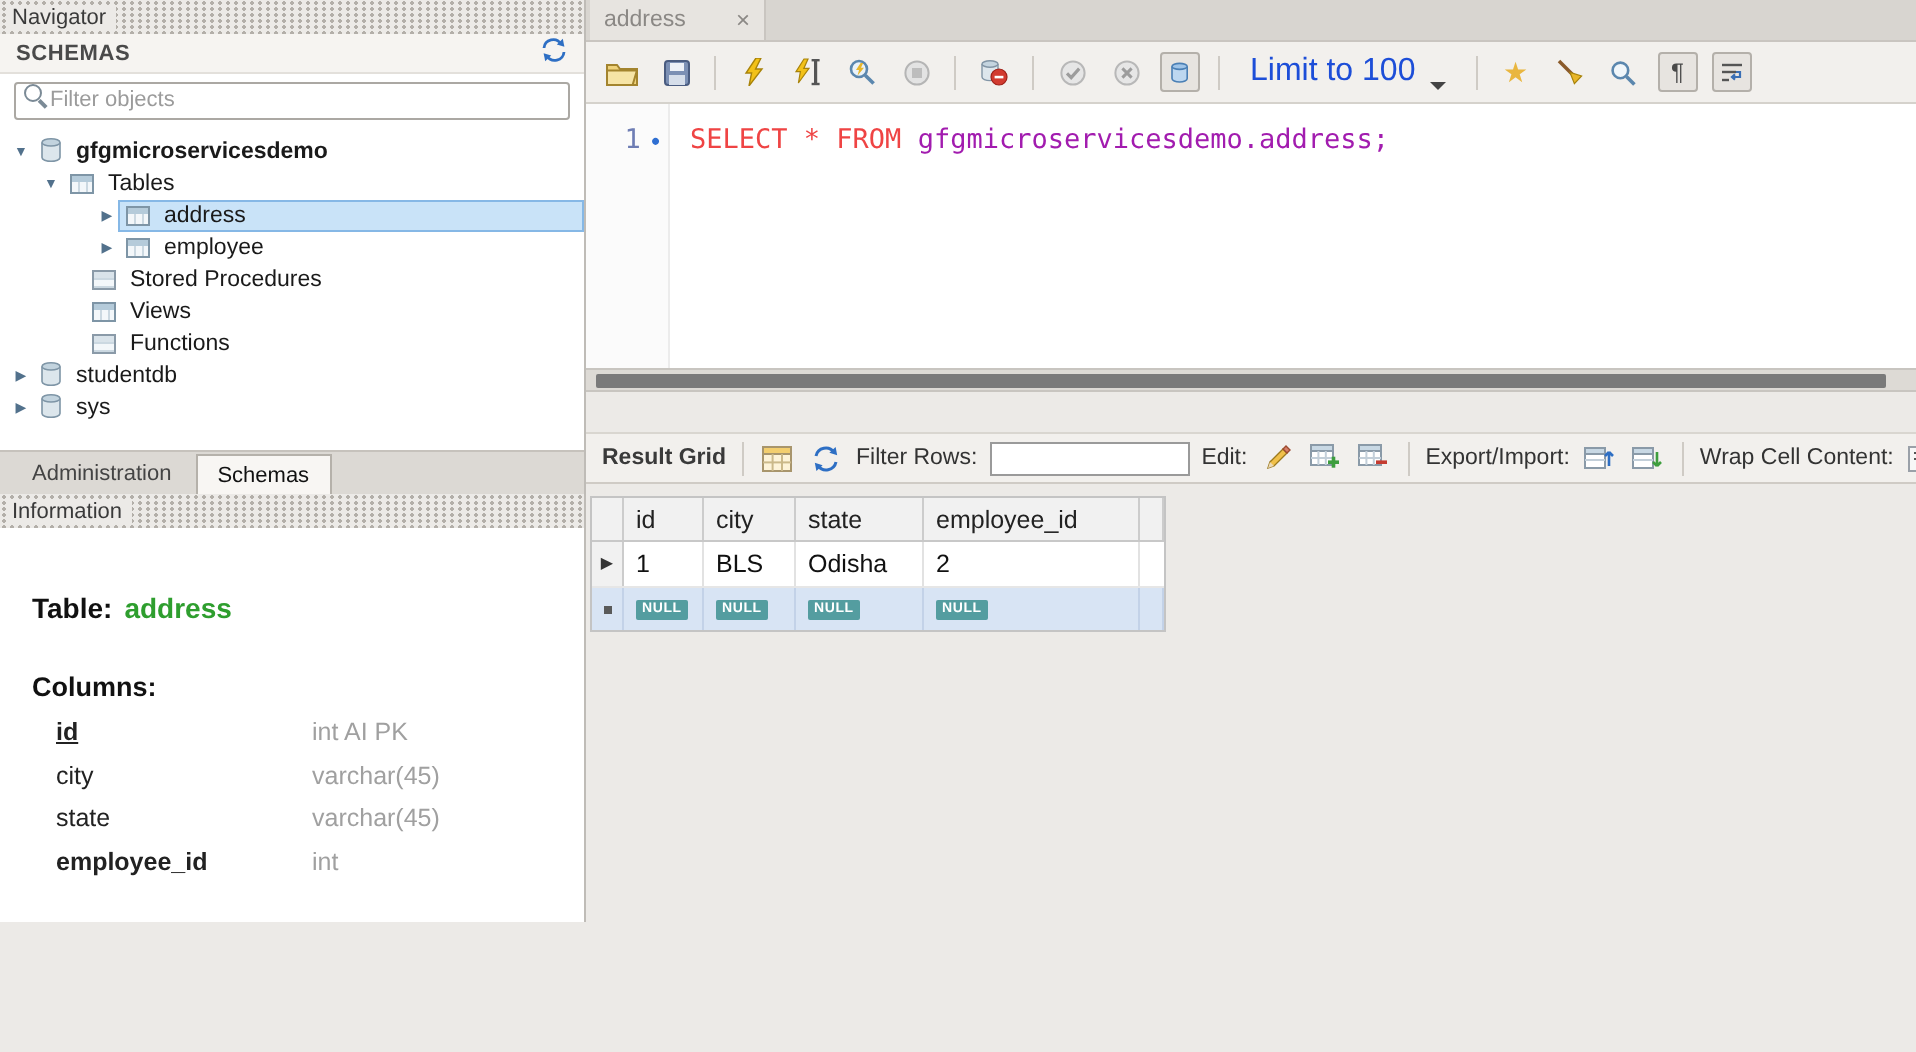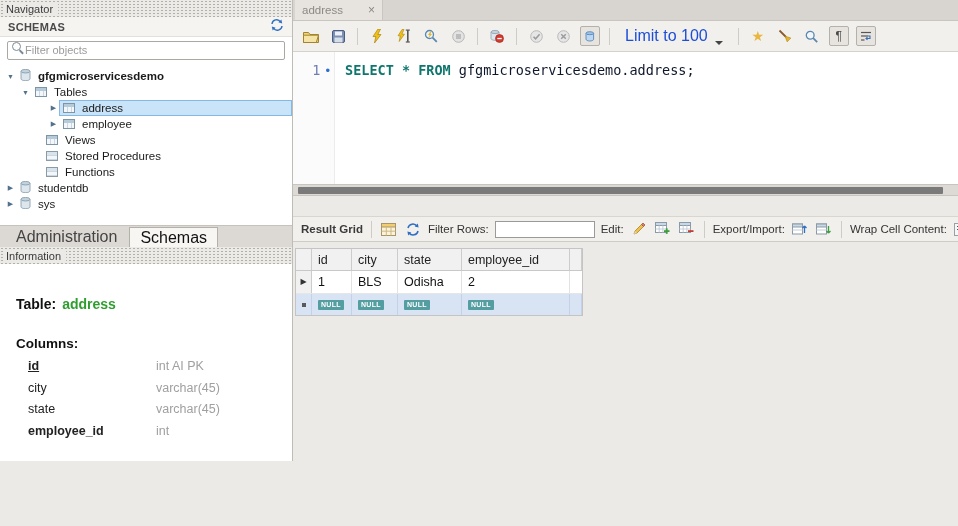--- a/index.html
+++ b/index.html
@@ -26,21 +26,21 @@
 .tree-row.selected .trc{flex:1;background:#C9E3F8;outline:1px solid #86B8E6;outline-offset:-1px}
 .tlabel.bold{font-weight:bold}
 .ind0{padding-left:5px}
 .ind1{padding-left:20px}
 .ind1b{padding-left:42px}
 .ind2{padding-left:48px}
 .ticon{flex:none;display:inline-block}
 .ticon-grid,.ticon-table,.ticon-proc{width:12px;height:10px;border:1px solid #7E95A6;background:linear-gradient(to bottom,#B5CBDA 0,#B5CBDA 3px,transparent 3px),repeating-linear-gradient(to right,transparent 0,transparent 3px,#CBD8E1 3px,#CBD8E1 4px),#F3F7FA}
 .ticon-proc{background:linear-gradient(to bottom,#D9E3EA 0,#D9E3EA 3px,transparent 3px),repeating-linear-gradient(to bottom,transparent 0,transparent 3px,#CBD8E1 3px,#CBD8E1 4px),#F3F7FA;border-color:#8A9AA8}
 .nav-tabs{height:22px;flex:none;background:#DCD9D4;border-top:1px solid #C6C2BC;display:flex;align-items:stretch;padding-left:6px;gap:2px}
-.nav-tab{padding:0 10px;display:flex;align-items:center;font-size:16px;color:#444;cursor:default}
+.nav-tab{padding:0 10px;display:flex;align-items:center;font-size:11px;color:#444;cursor:default}
 .nav-tab.active{background:#F8F6F3;border:1px solid #B5B1AA;border-bottom:none;color:#111;margin-top:1px}
 .info-body{height:197px;flex:none;background:#fff;padding:32px 16px 0 16px;overflow:hidden}
 .info-table-line{font-size:14px;font-weight:bold;color:#111}
 .green{color:#2E9E2E;margin-left:6px}
 .info-columns-label{font-size:13.5px;font-weight:bold;margin-top:24px;margin-bottom:8px;color:#111}
 .col-row{display:flex;margin-bottom:6.5px;font-size:12.5px;line-height:15px}
 .col-name{width:140px;padding-left:12px;color:#222}
 .col-name.pk{font-weight:bold;text-decoration:underline}
 .col-name.fk{font-weight:bold}
 .col-type{color:#A0A0A0}
@@ -59,22 +59,22 @@
 .star-glyph{color:#E9B63F;font-size:14px;line-height:1;position:relative}
 .star-plus{position:absolute;right:-4px;bottom:-2px;color:#2E8B2E;font-size:9px;font-weight:bold}
 .glyph-icon{font-size:12px;color:#4A4A4A;line-height:1}
 
 .sql-editor{height:132px;flex:none;background:#fff;display:flex}
 .gutter{width:42px;flex:none;background:#FBFBFB;border-right:1px solid #ECECEC;padding-top:10px;display:flex;justify-content:flex-end;align-items:flex-start;gap:5px;padding-right:4px}
 .ln{font-family:"DejaVu Sans Mono",monospace;font-size:13.5px;color:#6E7DB4}
 .bullet{color:#2F6FD2;font-size:13px;line-height:17px}
 .code-pane{flex:1;padding-top:10px;padding-left:10px}
 .code-line{font-family:"DejaVu Sans Mono",monospace;font-size:13.5px;white-space:pre;line-height:17px}
-.kw{color:#0f766e;font-weight:bold}
-.plain{color:#0f172a}
+.kw{color:#ef4444;font-weight:normal}
+.plain{color:#a21caf}
 
 .hscroll{height:12px;flex:none;background:#DDDAD5;border-top:1px solid #C8C5C0;border-bottom:1px solid #C8C5C0;position:relative}
 .hthumb{position:absolute;left:5px;top:2px;height:7px;width:97%;background:#7A7A7A;border-radius:1px}
 .splitter{height:20px;flex:none;background:#ECEAE7}
 
 .result-toolbar{height:26px;flex:none;background:#F2F0ED;border-top:1px solid #D9D6D0;border-bottom:1px solid #CFCBC5;display:flex;align-items:center;padding:0 8px;gap:6px;font-size:11.5px;color:#333;white-space:nowrap;overflow:hidden}
 .rg-label{font-weight:bold;color:#3A3A3A}
 .rt-input{width:100px;height:17px;border:1px solid #9A9A9A;background:#fff;font-family:"Liberation Sans",sans-serif;font-size:11px;padding:0 3px;outline:none}
 .rti{width:18px;height:18px;display:flex;align-items:center;justify-content:center;flex:none}
 
@@ -154,28 +154,28 @@
       </div>
       <div class="tree-row ind2">
         <span class="arrow">▶</span>
         <span class="trc">
             <span class="ticon ticon-table"></span>
             <span class="tlabel">employee</span>
           </span>
       </div>
       <div class="tree-row ind1b">
         <span class="trc">
+            <span class="ticon ticon-proc"></span>
+            <span class="tlabel">Stored Procedures</span>
+          </span>
+      </div>
+      <div class="tree-row ind1b">
+        <span class="trc">
             <span class="ticon ticon-grid"></span>
             <span class="tlabel">Views</span>
-          </span>
-      </div>
-      <div class="tree-row ind1b">
-        <span class="trc">
-            <span class="ticon ticon-proc"></span>
-            <span class="tlabel">Stored Procedures</span>
           </span>
       </div>
       <div class="tree-row ind1b">
         <span class="trc">
             <span class="ticon ticon-proc"></span>
             <span class="tlabel">Functions</span>
           </span>
       </div>
       <div class="tree-row ind0">
         <span class="arrow">▶</span>

